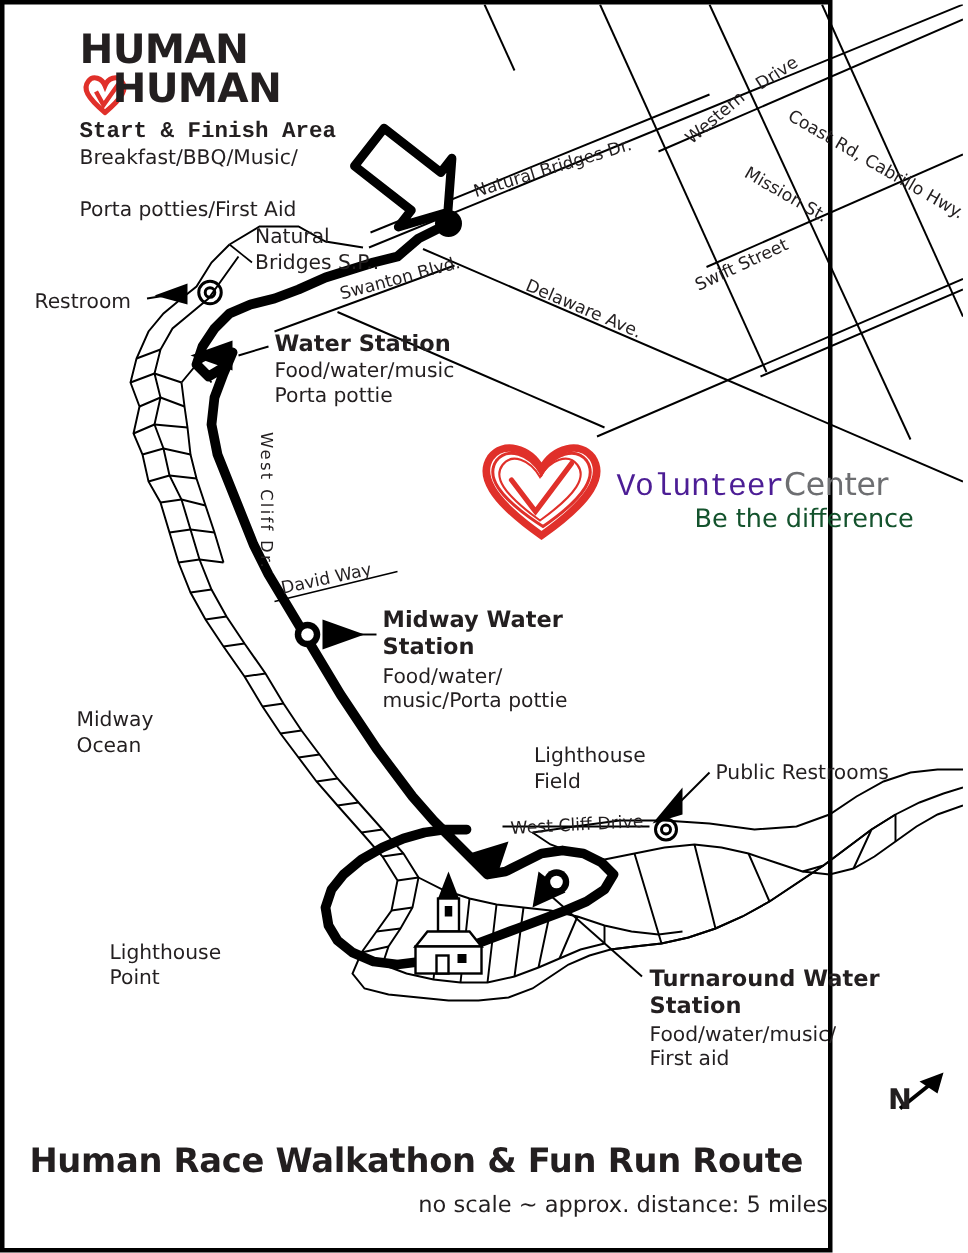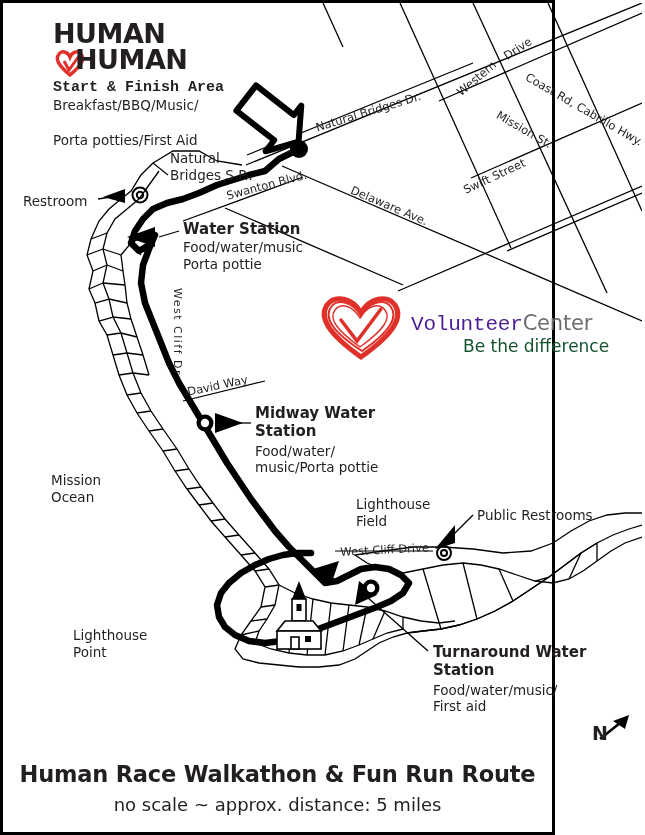--- a/index.html
+++ b/index.html
@@ -10,21 +10,21 @@
   #mapsvg{position:absolute;left:0;top:0;width:639px;height:829px;}
   .lbl{position:absolute;font-size:13.5px;line-height:1.15;white-space:pre;}
   .bold{font-weight:bold;}
   .logo-human,.logo-race{font-family:"DejaVu Sans","Liberation Sans",sans-serif;font-weight:bold;font-size:27px;letter-spacing:-0.5px;color:#231f20;line-height:0.95;}
   .vc-name{font-size:21px;letter-spacing:-0.2px;}
   .vc-vol{color:#4c1d95;font-family:Liberation Mono, monospace;}
   .vc-cen{color:#6d6e71;}
   .vc-tag{font-size:17px;color:#14532d;}
   .street{position:absolute;font-size:11.5px;color:#231f20;white-space:nowrap;transform-origin:0 0;}
   .title{position:absolute;width:100%;text-align:center;font-weight:bold;font-size:22.5px;letter-spacing:-0.2px;}
-  .subtitle{position:absolute;width:100%;text-align:center;font-size:18px;}
+  .subtitle{position:absolute;width:100%;text-align:right;font-size:15px;}
   .north{position:absolute;font-weight:bold;font-size:19px;}
   .vert{writing-mode:vertical-rl;font-size:11px;letter-spacing:1.5px;}
 </style>
 </head>
 <body>
 
 <div id="page">
 
   <svg id="mapsvg" viewBox="0 0 639 829">
 
@@ -263,21 +263,21 @@
   </div>
 
   <div class="abs" style="left:252px;top:402px;">
     <div class="lbl bold" style="position:relative;font-size:15px;">Midway Water</div>
     <div class="lbl bold" style="position:relative;font-size:15px;margin-top:1px;">Station</div>
     <div class="lbl" style="position:relative;margin-top:3px;">Food/water/</div>
     <div class="lbl" style="position:relative;margin-top:1px;">music/Porta pottie</div>
   </div>
 
   <div class="abs" style="left:48px;top:470px;">
-    <div class="lbl" style="position:relative;">Mission</div>
+    <div class="lbl" style="position:relative;">Midway</div>
     <div class="lbl" style="position:relative;margin-top:1px;">Ocean</div>
   </div>
 
   <div class="abs" style="left:353px;top:494px;">
     <div class="lbl" style="position:relative;">Lighthouse</div>
     <div class="lbl" style="position:relative;margin-top:1px;">Field</div>
   </div>
 
   <div class="lbl" style="left:474px;top:505px;">Public Restrooms</div>
 

